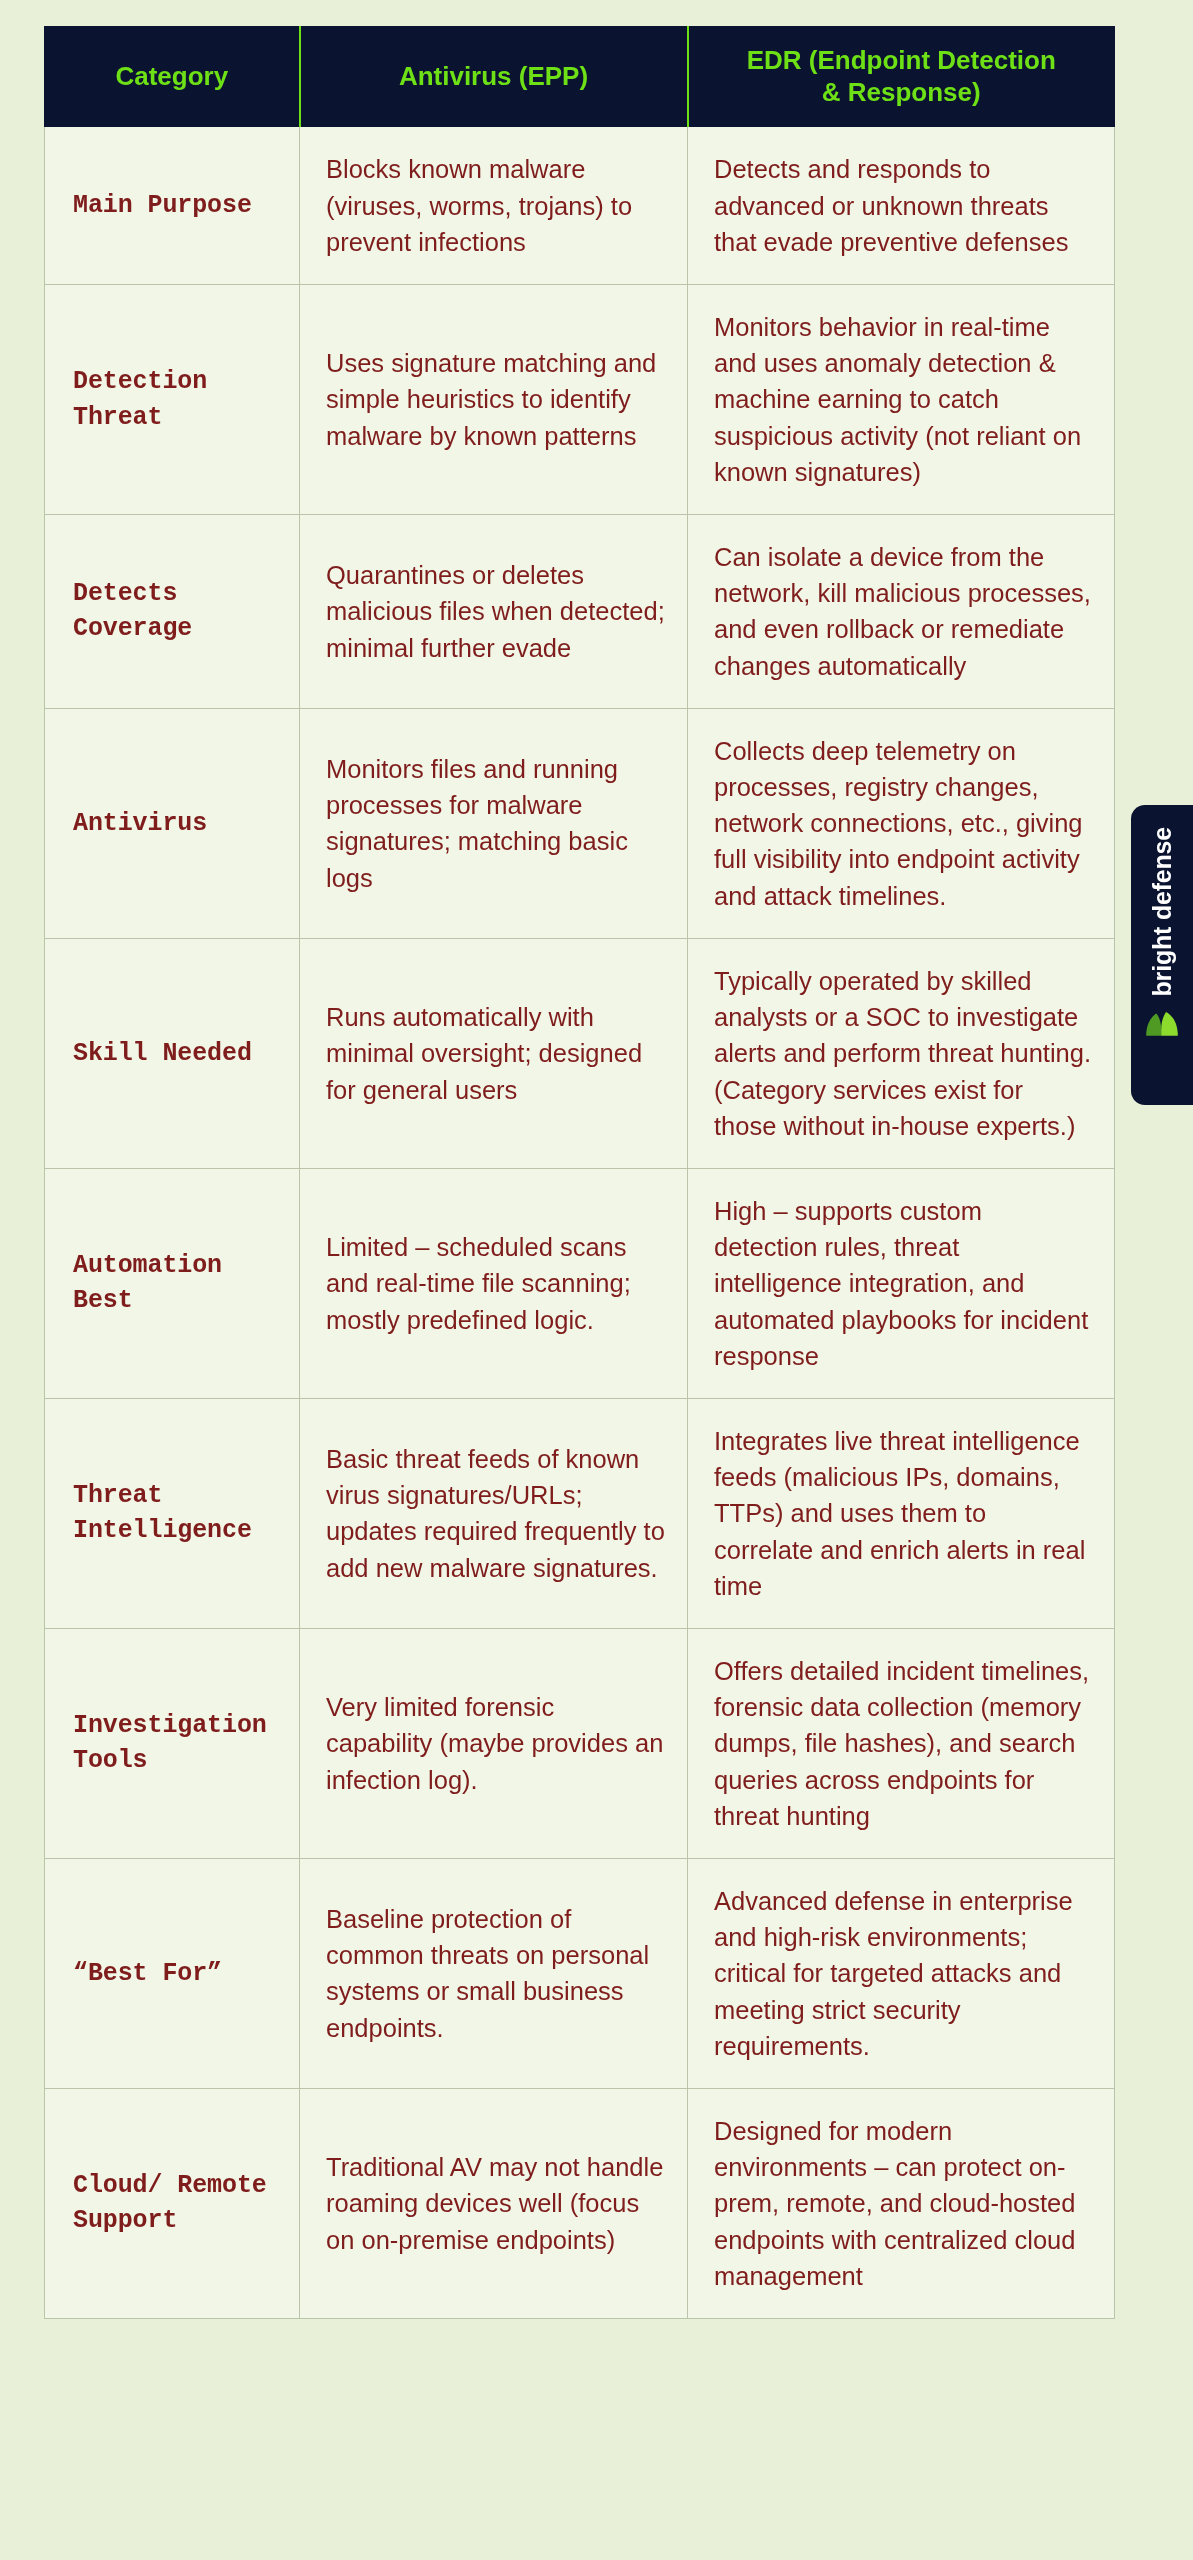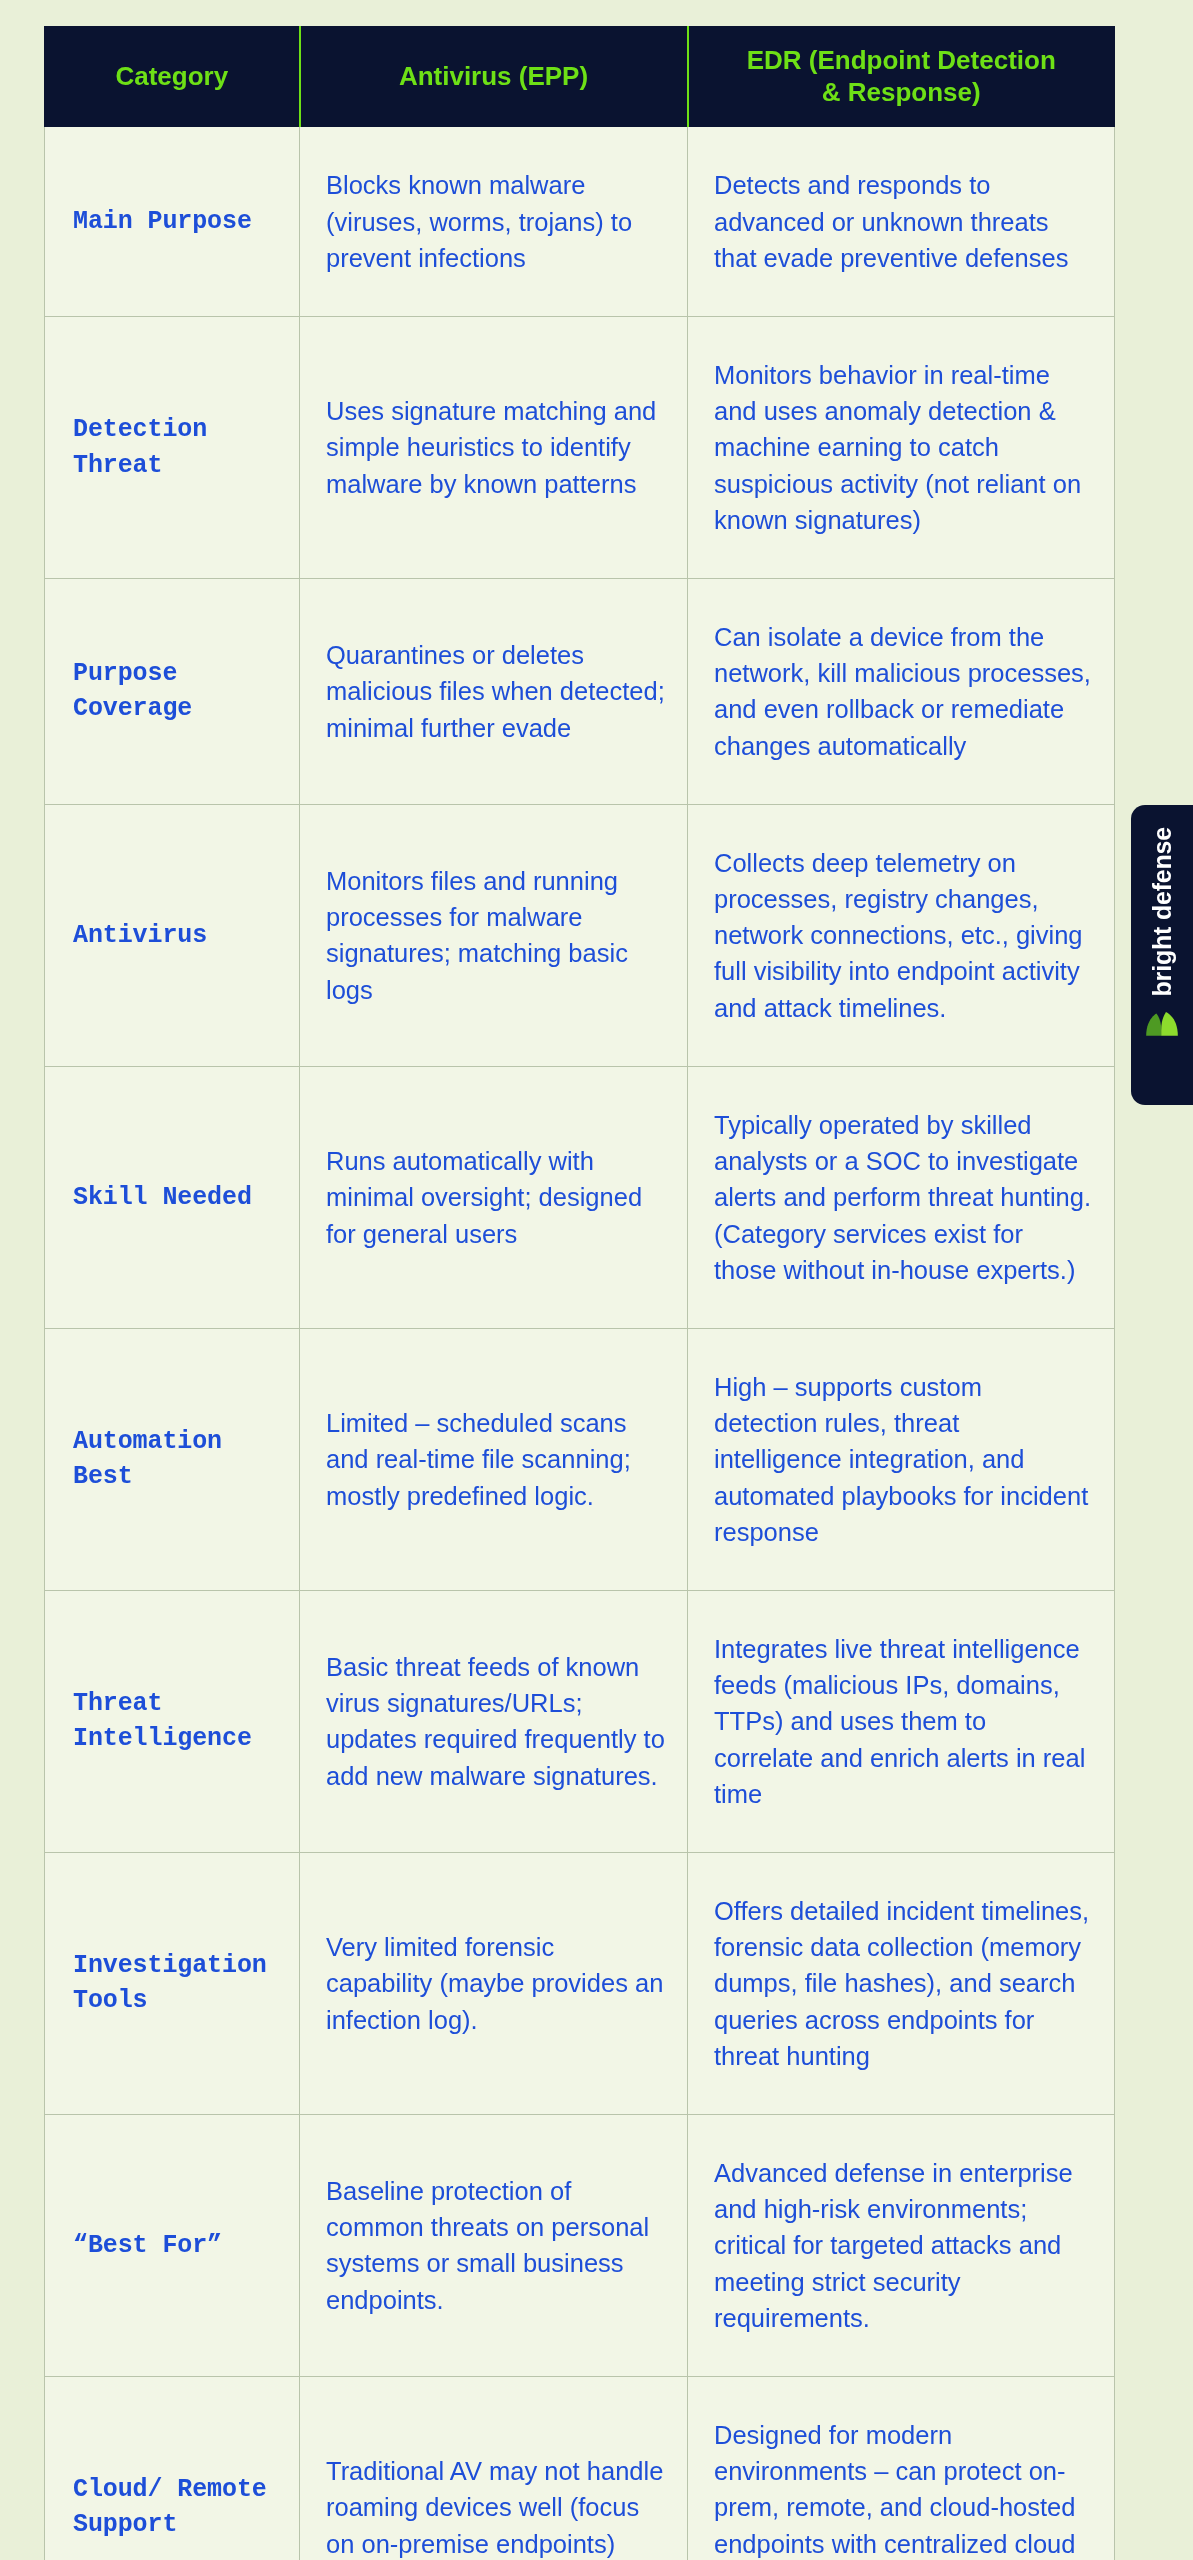--- a/index.html
+++ b/index.html
@@ -53,24 +53,24 @@
     border: 1px solid #0a1330;
   }
   thead th.sep-l {
     border-left: 2px solid #6ee016;
   }
 
   tbody td {
     border: 1px solid #b9c4ab;
     vertical-align: middle;
     background: #f2f6e6;
-    color: #1d4ed8;
+    color: #7f1d1d;
     font-size: 25.5px;
     line-height: 1.42;
-    padding: 40px 24px;
+    padding: 24px 24px;
     box-sizing: border-box;
   }
 
   tbody td.cat {
     font-weight: 700;
     font-size: 25px;
     padding-left: 28px;
     padding-right: 14px;
     letter-spacing: -0.1px;
     font-family: Liberation Mono, monospace;
@@ -146,21 +146,21 @@
           <td class="body-cell">Detects and responds to advanced or unknown threats that evade preventive defenses</td>
         </tr>
 
         <tr>
           <td class="cat">Detection Threat</td>
           <td class="body-cell">Uses signature matching and simple heuristics to identify malware by known patterns</td>
           <td class="body-cell">Monitors behavior in real-time and uses anomaly detection &amp; machine earning to catch suspicious activity (not reliant on known signatures)</td>
         </tr>
 
         <tr>
-          <td class="cat">Purpose Coverage</td>
+          <td class="cat">Detects Coverage</td>
           <td class="body-cell">Quarantines or deletes malicious files when detected; minimal further evade</td>
           <td class="body-cell">Can isolate a device from the network, kill malicious processes, and even rollback or remediate changes automatically</td>
         </tr>
 
         <tr>
           <td class="cat">Antivirus</td>
           <td class="body-cell">Monitors files and running processes for malware signatures; matching basic logs</td>
           <td class="body-cell">Collects deep telemetry on processes, registry changes, network connections, etc., giving full visibility into endpoint activity and attack timelines.</td>
         </tr>
 

